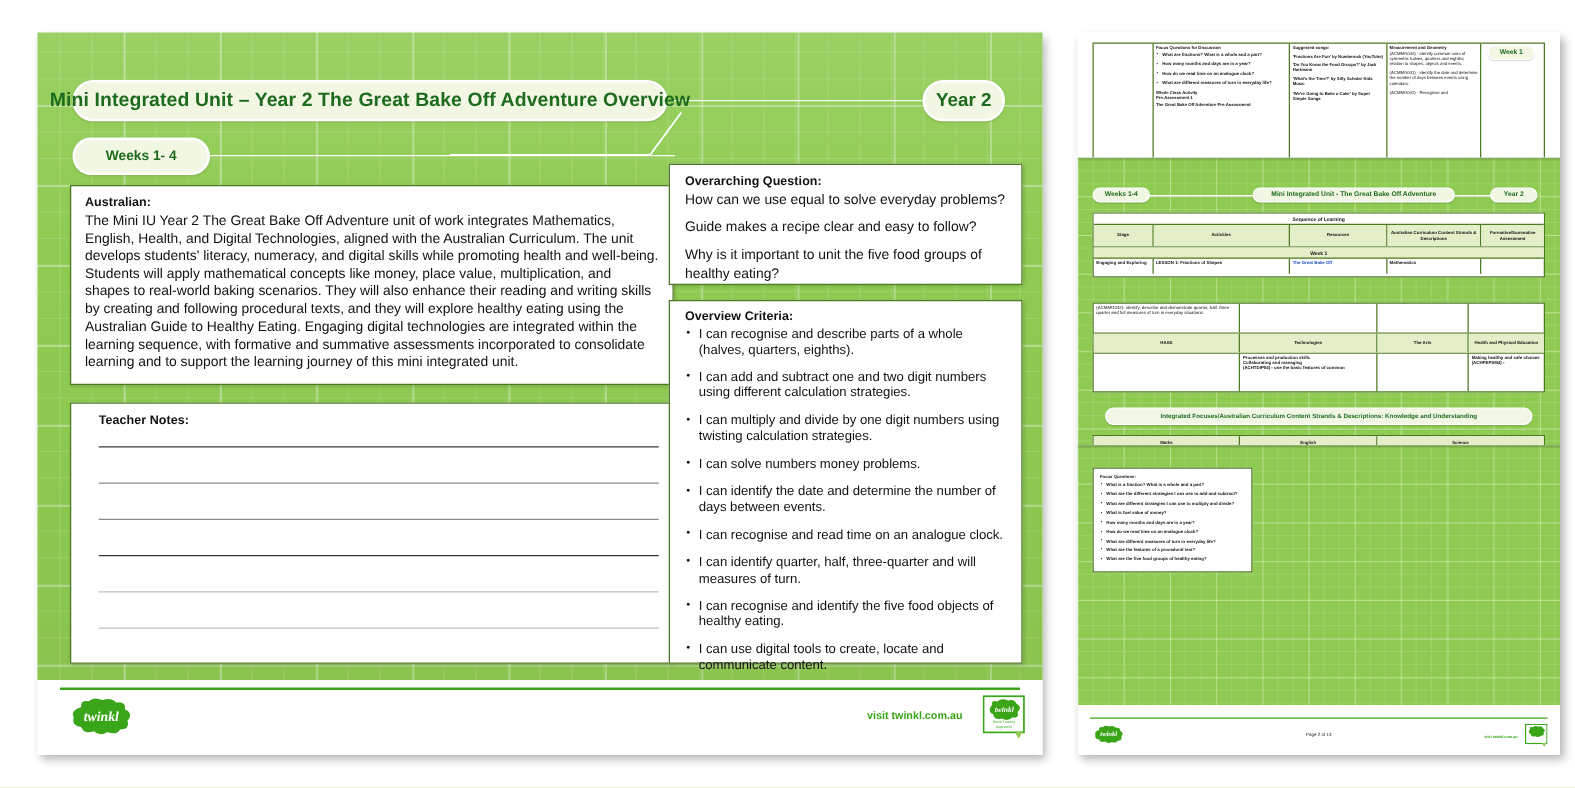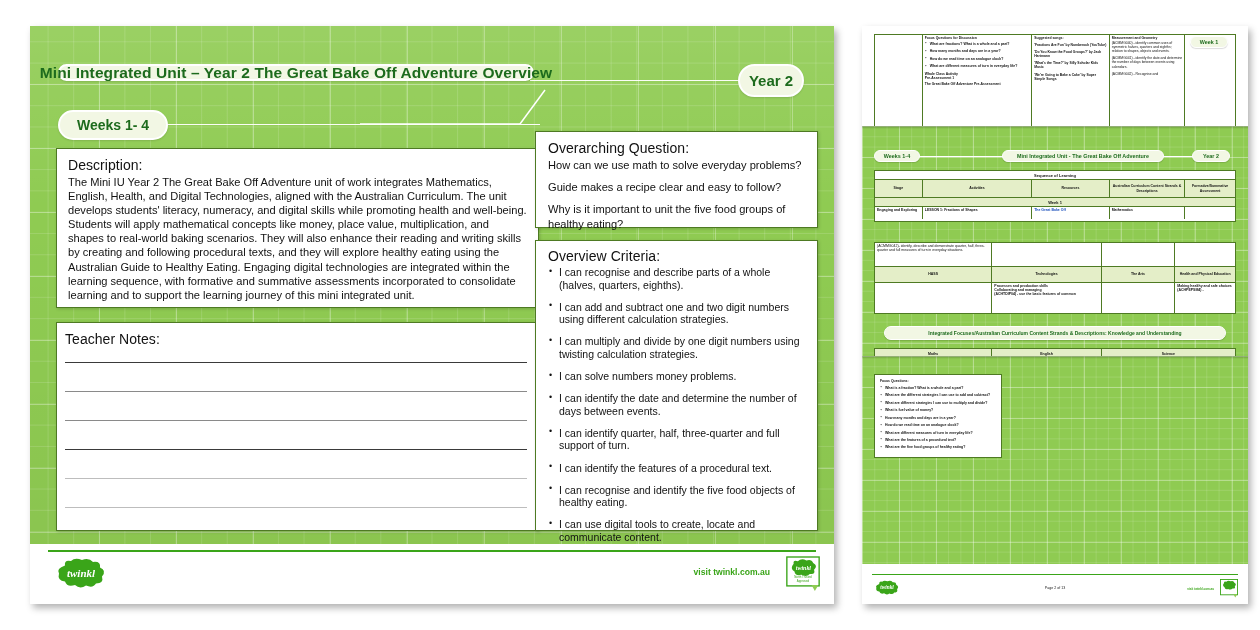--- a/index.html
+++ b/index.html
@@ -40,41 +40,41 @@
     position: absolute;
     background: #f2f7e4;
     border: 2px solid #ffffff;
     border-radius: 999px;
     color: #1d6b1d;
     font-weight: bold;
     display: flex; align-items: center; justify-content: center;
     box-shadow: 0 1px 2px rgba(0,0,0,0.12);
     white-space: nowrap;
   }
-  .pill-title { left: 28px; top: 38px; width: 476px; height: 17px; font-size: 15.5px; letter-spacing: 0.1px; }
+  .pill-title { left: 28px; top: 38px; width: 476px; height: 33px; font-size: 15.5px; letter-spacing: 0.1px; }
   .pill-year  { left: 708px; top: 38px; width: 66px; height: 33px; font-size: 15px; }
-  .pill-weeks { left: 28px; top: 84px; width: 110px; height: 30px; font-size: 14px; }
+  .pill-weeks { left: 28px; top: 84px; width: 110px; height: 30px; font-size: 11px; }
 
   
   .connector { position: absolute; border-top: 1.5px solid #ffffff; opacity: 0.95; }
 
   
   .card {
     position: absolute;
     background: #ffffff;
     border: 1.5px solid #4e7a23;
     box-shadow: 1px 1px 3px rgba(0,0,0,0.18);
   }
   .card-desc    { left: 26px;  top: 122px; width: 483px; height: 160px; padding: 8px 11px 9px 11px; }
-  .card-notes   { left: 26px;  top: 296px; width: 483px; height: 209px; padding: 8px 11px 9px 8px; }
+  .card-notes   { left: 26px;  top: 296px; width: 483px; height: 209px; padding: 8px 11px 9px 22px; }
   .card-over    { left: 505px; top: 105px; width: 283px; height: 97px;  padding: 8px 11px 9px 12px; }
   .card-success { left: 505px; top: 214px; width: 283px; height: 291px; padding: 7px 11px 9px 12px; }
 
   .lbl {
-    font-size: 14px; font-weight: normal; color: #111;
+    font-size: 10px; font-weight: bold; color: #111;
     margin-bottom: 2px; letter-spacing: 0.05px;
   }
   .body-text {
     font-size: 11.1px; line-height: 14.1px; color: #111; text-align: left;
   }
   .q-line { font-size: 11.1px; line-height: 14.2px; color: #111; }
   .q-gap  { height: 8px; }
 
   ul.sc { list-style: none; margin-top: 2px; }
   ul.sc li {
@@ -190,55 +190,55 @@
     <svg style="position:absolute; left:330px; top:62px; width:190px; height:40px;">
       <line x1="185" y1="2" x2="160" y2="36" stroke="#ffffff" stroke-width="1.5"></line>
       <line x1="160" y1="36" x2="0" y2="36" stroke="#ffffff" stroke-width="1.5"></line>
     </svg>
 
     <div class="pill pill-title">Mini Integrated Unit – Year 2 The Great Bake Off Adventure Overview</div>
     <div class="pill pill-year">Year 2</div>
     <div class="pill pill-weeks">Weeks 1- 4</div>
 
     <div class="card card-desc">
-      <div class="lbl">Description:</div>
+      <div class="lbl">Australian:</div>
       <div class="body-text">The Mini IU Year 2 The Great Bake Off Adventure unit of work integrates Mathematics, English, Health, and Digital Technologies, aligned with the Australian Curriculum. The unit develops students' literacy, numeracy, and digital skills while promoting health and well-being. Students will apply mathematical concepts like money, place value, multiplication, and shapes to real-world baking scenarios. They will also enhance their reading and writing skills by creating and following procedural texts, and they will explore healthy eating using the Australian Guide to Healthy Eating. Engaging digital technologies are integrated within the learning sequence, with formative and summative assessments incorporated to consolidate learning and to support the learning journey of this mini integrated unit.</div>
     </div>
 
     <div class="card card-notes">
       <div class="lbl">Teacher Notes:</div>
       <div class="rules">
         <div class="rule d"></div>
         <div class="rule m"></div>
         <div class="rule m"></div>
         <div class="rule d"></div>
         <div class="rule l"></div>
         <div class="rule l"></div>
       </div>
     </div>
 
     <div class="card card-over">
       <div class="lbl">Overarching Question:</div>
-      <div class="q-line">How can we use math to solve everyday problems?</div>
+      <div class="q-line">How can we use equal to solve everyday problems?</div>
       <div class="q-gap"></div>
       <div class="q-line">Guide makes a recipe clear and easy to follow?</div>
       <div class="q-gap"></div>
       <div class="q-line">Why is it important to unit the five food groups of healthy eating?</div>
     </div>
 
     <div class="card card-success">
       <div class="lbl">Overview Criteria:</div>
       <ul class="sc">
         <li>I can recognise and describe parts of a whole (halves, quarters, eighths).</li>
         <li>I can add and subtract one and two digit numbers using different calculation strategies.</li>
         <li>I can multiply and divide by one digit numbers using twisting calculation strategies.</li>
         <li>I can solve numbers money problems.</li>
         <li>I can identify the date and determine the number of days between events.</li>
-        <li>I can identify quarter, half, three-quarter and full support of turn.</li>
-        <li>I can identify the features of a procedural text.</li>
+        <li>I can recognise and read time on an analogue clock.</li>
+        <li>I can identify quarter, half, three-quarter and will measures of turn.</li>
         <li>I can recognise and identify the five food objects of healthy eating.</li>
         <li>I can use digital tools to create, locate and communicate content.</li>
       </ul>
     </div>
 
     <div class="footer">
       <div class="footer-rule"></div>
 
       <svg class="twinkl-logo" viewBox="0 0 108 62">
         <path d="M22 14 Q20 2 34 5 Q42 -3 56 3 Q70 -2 78 7 Q94 5 92 18 Q106 24 96 36 Q100 50 84 50 Q78 60 64 54 Q52 62 42 53 Q26 58 22 46 Q6 44 10 30 Q4 20 22 14 Z" fill="#3aa519"></path>

